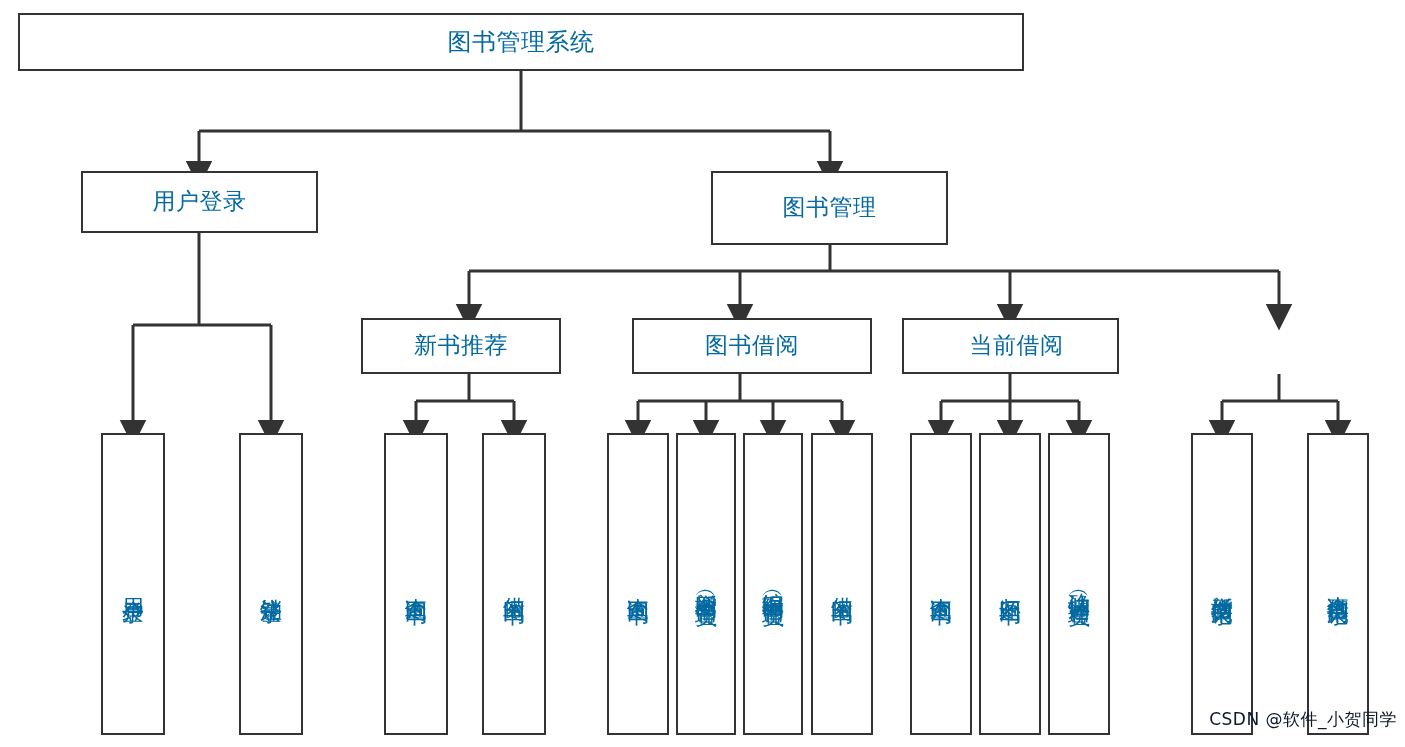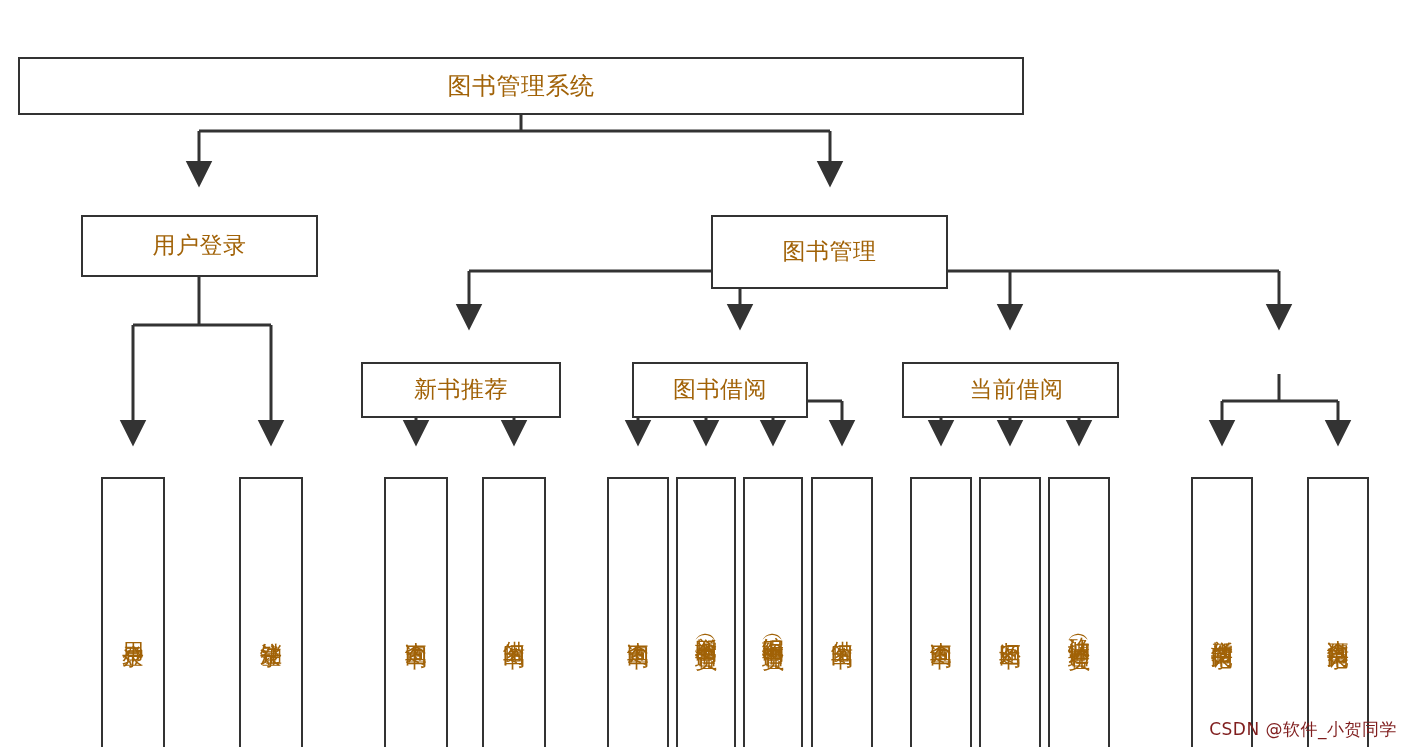--- a/index.html
+++ b/index.html
@@ -34,22 +34,21 @@
   }
 
   .node {
     position: absolute;
     box-sizing: border-box;
     border: 2px solid #333333;
     background: #ffffff;
     display: flex;
     align-items: center;
     justify-content: center;
-    color: #a16207;
-    margin-top: 44px;
+    color: #0369a1;
   }
 
   .node-label {
     display: block;
     text-align: center;
     line-height: 1.18;
     white-space: pre;
   }
 
   
@@ -70,23 +69,23 @@
     writing-mode: vertical-rl;
     text-orientation: upright;
     font-size: 22px;
     line-height: 1.28;
     letter-spacing: 2px;
   }
 
   #watermark {
     position: absolute;
     right: 8px;
-    bottom: 6px;
+    bottom: 16px;
     font-size: 17px;
-    color: #7f1d1d;
+    color: #0f172a;
     letter-spacing: 0.5px;
     white-space: nowrap;
     font-family: "DejaVu Sans", "Liberation Sans", sans-serif;
   }
 </style>
 </head>
 <body>
 
 <div id="diagram-canvas">
 
@@ -149,21 +148,21 @@
   </div>
 
   <div class="node horiz" style="left:711px; top:171px; width:237px; height:74px;">
     <span class="node-label">图书管理</span>
   </div>
 
   <div class="node horiz" style="left:361px; top:318px; width:200px; height:56px;">
     <span class="node-label">新书推荐</span>
   </div>
 
-  <div class="node horiz" style="left:632px; top:318px; width:176px; height:56px;">
+  <div class="node horiz" style="left:632px; top:318px; width:240px; height:56px;">
     <span class="node-label">图书借阅</span>
   </div>
 
   <div class="node horiz" style="left:902px; top:318px; width:217px; height:56px;padding-left:12px;">
     <span class="node-label">当前借阅</span>
   </div>
 
 
   <div class="node vert" style="left:101px; top:433px; width:64px; height:302px;">
     <span class="node-label">用户登录</span>

